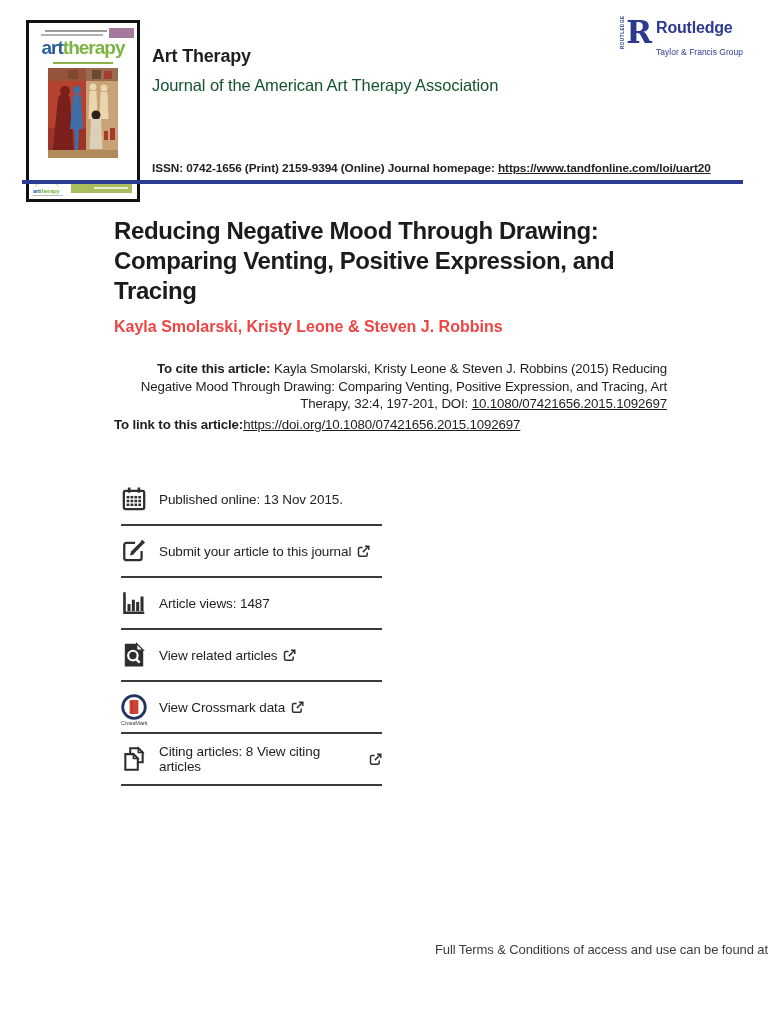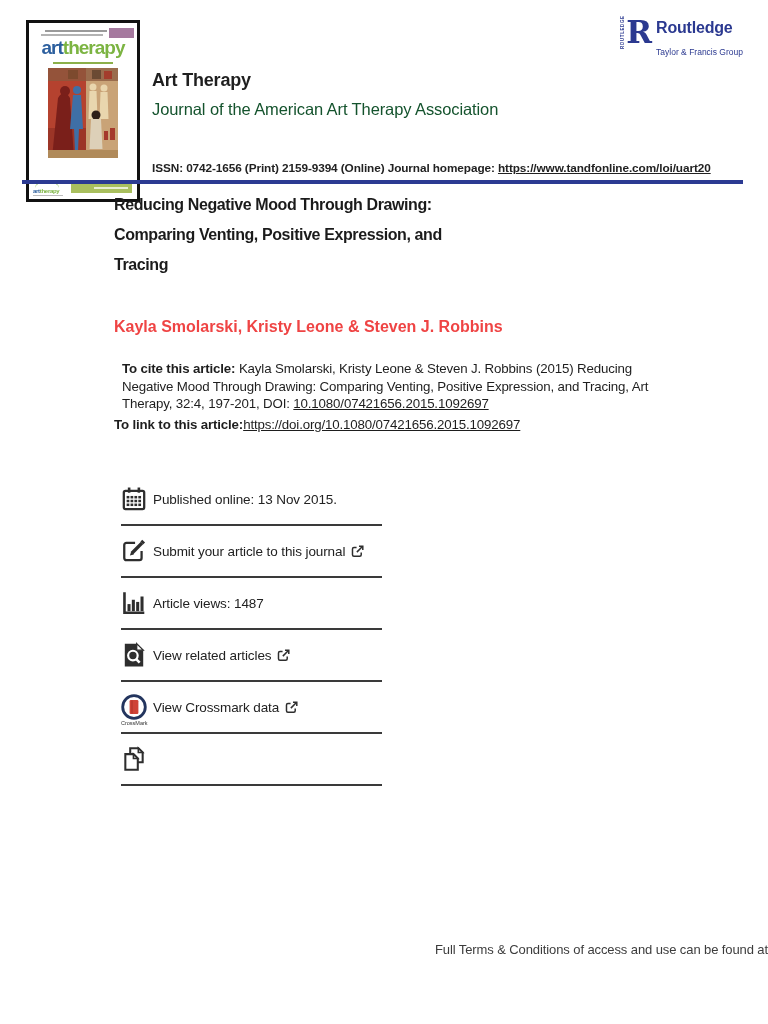--- a/index.html
+++ b/index.html
@@ -27,56 +27,56 @@
                     letter-spacing:-0.3px; line-height:1; }
   .cover-minilogo .art { color:#2c5f9e; } .cover-minilogo .therapy { color:#7cb442; }
   .cover-swoosh { position:absolute; bottom:11px; left:6px; width:24px; height:7px;
                   border-top:1.5px solid #7cb442; border-radius:50% 50% 0 0 / 100% 100% 0 0; }
   .cover-minibar { position:absolute; bottom:3px; left:4px; width:30px; height:1.5px; background:#bdbdbd; }
   .cover-greenbar { position:absolute; bottom:6px; right:5px; width:61px; height:10px; background:#a9bf5e; }
   .cover-greenbar::after { content:""; position:absolute; right:4px; top:4px; width:34px; height:1.5px; background:#e8eed2; }
 
   
   .journal-head { position:absolute; left:152px; top:46px; }
-  .journal-title { font-size:18px; font-weight:bold; color:#1f1f1f; letter-spacing:-0.2px;margin-top:24px; }
+  .journal-title { font-size:18px; font-weight:bold; color:#1f1f1f; letter-spacing:-0.2px; }
   .journal-subtitle { margin-top:9px; font-size:16.5px; color:#14532d; letter-spacing:-0.1px; }
 
   .issn-line { position:absolute; left:152px; top:161px; font-size:11.8px; font-weight:600;
                color:#222; letter-spacing:-0.1px; white-space:nowrap; }
   .issn-line a { color:#222; text-decoration:underline; }
 
   .publisher { position:absolute; top:19px; right:25px; display:flex; align-items:flex-start; }
   .pub-vertical { writing-mode:vertical-rl; transform:rotate(180deg); font-size:4.5px; font-weight:bold;
                   color:#2b3990; letter-spacing:0.6px; height:28px; margin-top:2px; }
   .pub-r { font-family:"DejaVu Serif", serif; font-size:31px; font-weight:bold; color:#2b3990;
            line-height:0.9; margin:0 4px 0 1px; }
   .pub-name  { font-size:16px; font-weight:600; color:#2b3990; letter-spacing:-0.2px; }
   .pub-group { font-size:8.5px; color:#2b3990; margin-top:10px; }
 
   .navy-rule { position:absolute; left:22px; top:180px; width:721px; height:4px; background:#2b3a92; }
 
   
-  .article-title { position:absolute; left:114px; top:190px; width:560px;
-                   font-size:16px; line-height:30px; font-weight:bold; color:#1b1b1b;
+  .article-title { position:absolute; left:114px; top:216px; width:560px;
+                   font-size:24px; line-height:30px; font-weight:bold; color:#1b1b1b;
                    letter-spacing:-0.4px; }
   .authors { position:absolute; left:114px; top:318px; font-size:16px; font-weight:600; color:#ef4444; }
-  .cite-block { position:absolute; left:122px; top:360px; width:553px;
-                font-size:13.3px; line-height:17.5px; color:#1e1e1e; letter-spacing:-0.15px; }
+  .cite-block { position:absolute; left:114px; top:360px; width:553px;
+                font-size:13.3px; line-height:17.5px; color:#1e1e1e; letter-spacing:-0.15px;text-align:right; }
   .cite-block b { font-weight:bold; }
   .cite-block a, .link-line a { color:#1e1e1e; text-decoration:underline; }
   .link-line { position:absolute; left:114px; top:417px; font-size:13.3px; color:#1e1e1e;
                letter-spacing:-0.15px; }
   .link-line b { font-weight:bold; }
 
   
   .actions { position:absolute; left:121px; top:474px; width:261px; }
   .action-row { height:52px; display:flex; align-items:center; border-bottom:2px solid #3a3a3a; }
   .action-icon { width:32px; display:flex; justify-content:flex-start; position:relative; flex:none; }
   .action-icon .caption { position:absolute; left:0; top:26px; font-size:5.5px; color:#333; white-space:nowrap; }
-  .action-label { margin-left:0; font-size:13.5px; color:#222; display:flex; align-items:center; gap:6px;
+  .action-label { margin-left:6px; font-size:13.5px; color:#222; display:flex; align-items:center; gap:6px;
                   letter-spacing:-0.1px; }
   .ext svg { display:block; }
 
   
   .footer { position:absolute; left:0; right:0; top:941px; text-align:right;
             font-size:13px; line-height:17px; color:#3c3c3c; letter-spacing:-0.1px; }
 </style>
 </head>
 <body>
 
@@ -250,19 +250,29 @@
       </div>
       <div class="action-row">
         <span class="action-icon">
           <svg width="26" height="26" viewBox="0 0 24 24">
             <path d="M8.5 2 h7.5 l4 4 v9 h-11.5 z" fill="#ffffff" stroke="#2e2e2e" stroke-width="1.9"></path>
             <path d="M16 2 l4 4 h-4 z" fill="#ffffff" stroke="#2e2e2e" stroke-width="1.5"></path>
             <path d="M4 7.5 h7.5 l4 4 v10.5 h-11.5 z" fill="#ffffff" stroke="#2e2e2e" stroke-width="1.9"></path>
             <path d="M11.5 7.5 l4 4 h-4 z" fill="#ffffff" stroke="#2e2e2e" stroke-width="1.5"></path>
           </svg>
         </span>
+        <span class="action-label">
+          <span>Citing articles: 8 View citing articles</span>
+          <span class="ext">
+            <svg width="13" height="13" viewBox="0 0 14 14">
+              <path d="M6 2.6 H3.2 A1.6 1.6 0 0 0 1.6 4.2 v6.2 a1.6 1.6 0 0 0 1.6 1.6 h6.2 a1.6 1.6 0 0 0 1.6 -1.6 V8" fill="none" stroke="#2e2e2e" stroke-width="1.6"></path>
+              <line x1="6.3" y1="7.7" x2="12.3" y2="1.7" stroke="#2e2e2e" stroke-width="1.6"></line>
+              <path d="M8.6 1.3 h4.1 v4.1" fill="none" stroke="#2e2e2e" stroke-width="1.6"></path>
+            </svg>
+          </span>
+        </span>
       </div>
     </div>
 
   <div class="footer">
     <div>Full Terms &amp; Conditions of access and use can be found at</div>
   </div>
 </div>
 
 </body></html>

